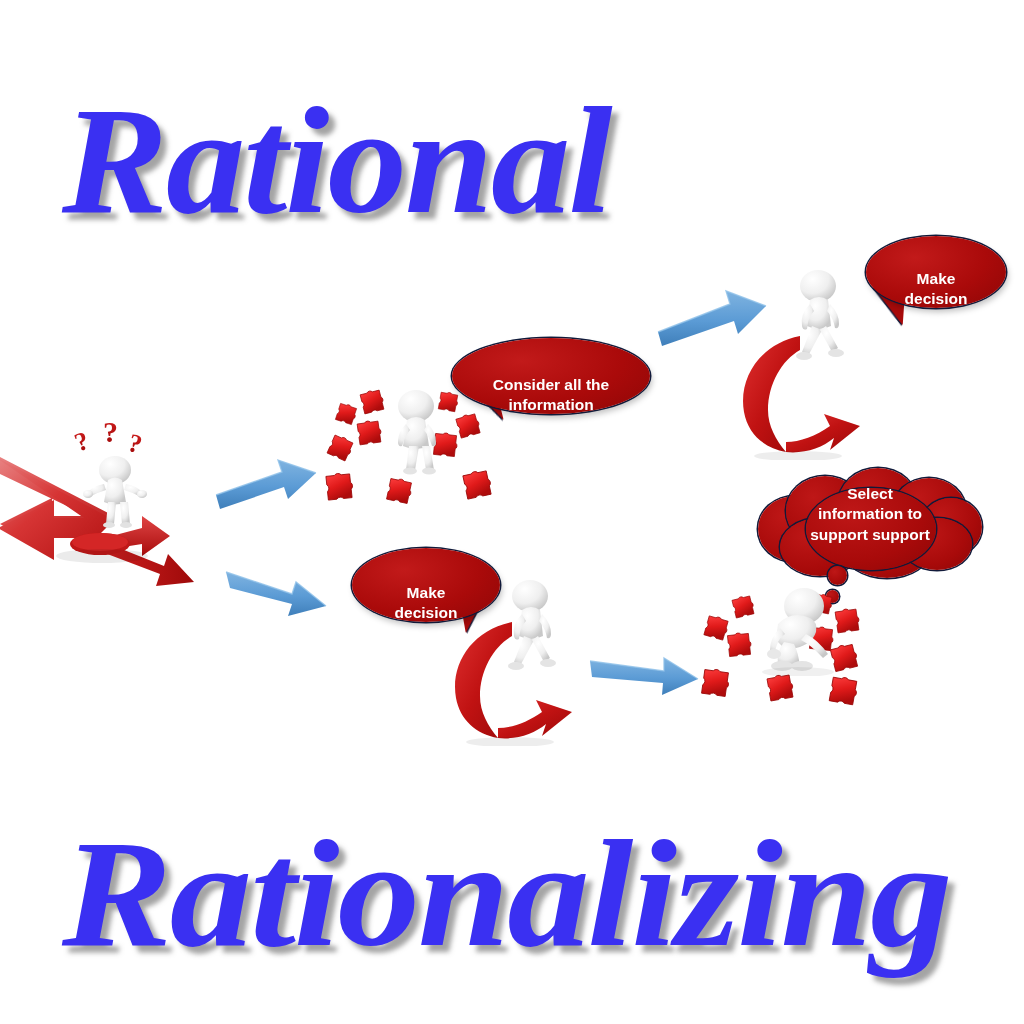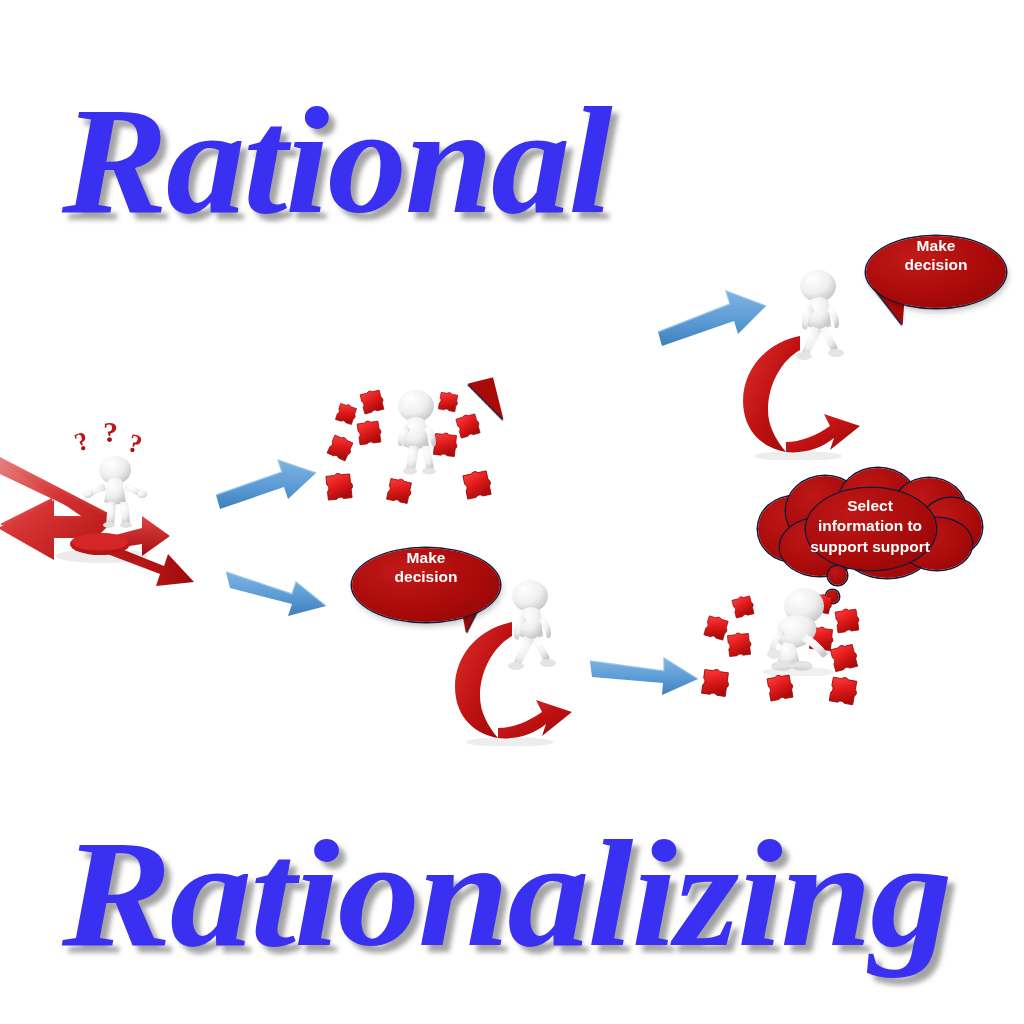--- a/index.html
+++ b/index.html
@@ -33,21 +33,21 @@
     transform:scaleX(1.10) scaleY(1.02);
   }
 
   
   .bubble{
     position:absolute;
     color:#ffffff;
     text-align:center;
     font-weight:bold;
     line-height:1.25;
-    display:flex;align-items:flex-start;justify-content:center;
+    display:flex;align-items:flex-end;justify-content:center;
     box-sizing:border-box;
   }
   .bubble-ellipse{
     border-radius:50%;
     background:radial-gradient(ellipse at 35% 30%, #c21a1a 0%, #aa0a0a 55%, #8d0606 100%);
     box-shadow:0 0 0 1.5px #111a3a, 2px 4px 6px rgba(0,0,0,.25);
   }
   .bubble-tail{
     position:absolute;width:0;height:0;
   }
@@ -101,21 +101,20 @@
   }
   #cloud-select .lobe{
     position:absolute;border-radius:50%;
     background:radial-gradient(ellipse at 35% 30%, #be1717 0%, #a80a0a 60%, #8c0606 100%);
     box-shadow:0 0 0 1.5px #111a3a;
   }
   #cloud-select .cloud-text{
     position:absolute;left:0;top:18px;width:236px;
     text-align:center;color:#fff;font-weight:bold;font-size:15.5px;line-height:1.32;
     z-index:5;
-    margin-top:12px;
   }
   .cloud-dot{
     position:absolute;border-radius:50%;
     background:radial-gradient(circle at 35% 30%, #be1717 0%, #a80a0a 60%, #8c0606 100%);
     box-shadow:0 0 0 1.5px #111a3a;
   }
 
   
   .arrow-blue{position:absolute;}
   .arrow-blue svg{display:block;}
@@ -259,20 +258,26 @@
       <path d="M24,56 q-8,8 -8,18 q0,5 4,4 q3,-10 8,-16 Z" fill="url(#wg)"></path>
       <path d="M46,56 q8,8 8,18 q0,5 -4,4 q-3,-10 -8,-16 Z" fill="url(#wg)"></path>
       <path d="M27,78 l-3,24 h9 l4,-24 Z" fill="url(#wg)"></path>
       <path d="M40,78 l4,24 h8 l-4,-24 Z" fill="url(#wg)"></path>
       <ellipse cx="28" cy="103" rx="7" ry="3.5" fill="#E4E4E4"></ellipse>
       <ellipse cx="47" cy="103" rx="7" ry="3.5" fill="#E4E4E4"></ellipse>
     </svg>
   </div>
 
   <div class="bubble-tail" id="tail-consider"></div>
+  <div class="bubble bubble-ellipse" id="bubble-consider">
+    <span>
+      <span>Consider all the</span><br>
+      <span>information</span>
+    </span>
+  </div>
 
   <div class="arrow-blue" style="left:654px;top:282px;">
     <svg width="118" height="68" viewBox="0 0 118 68">
       <path d="M4,50 L76,22 L72,9 L112,24 L84,52 L80,39 L8,64 Z" fill="url(#bg1)"></path>
       <path d="M4,50 L76,22 L72,9 L112,24" fill="none" stroke="#8FC0E8" stroke-width="1.4" opacity="0.8"></path>
     </svg>
   </div>
 
   <div class="arrow-red-curve" style="left:738px;top:330px;">
     <svg width="130" height="130" viewBox="0 0 130 130">

